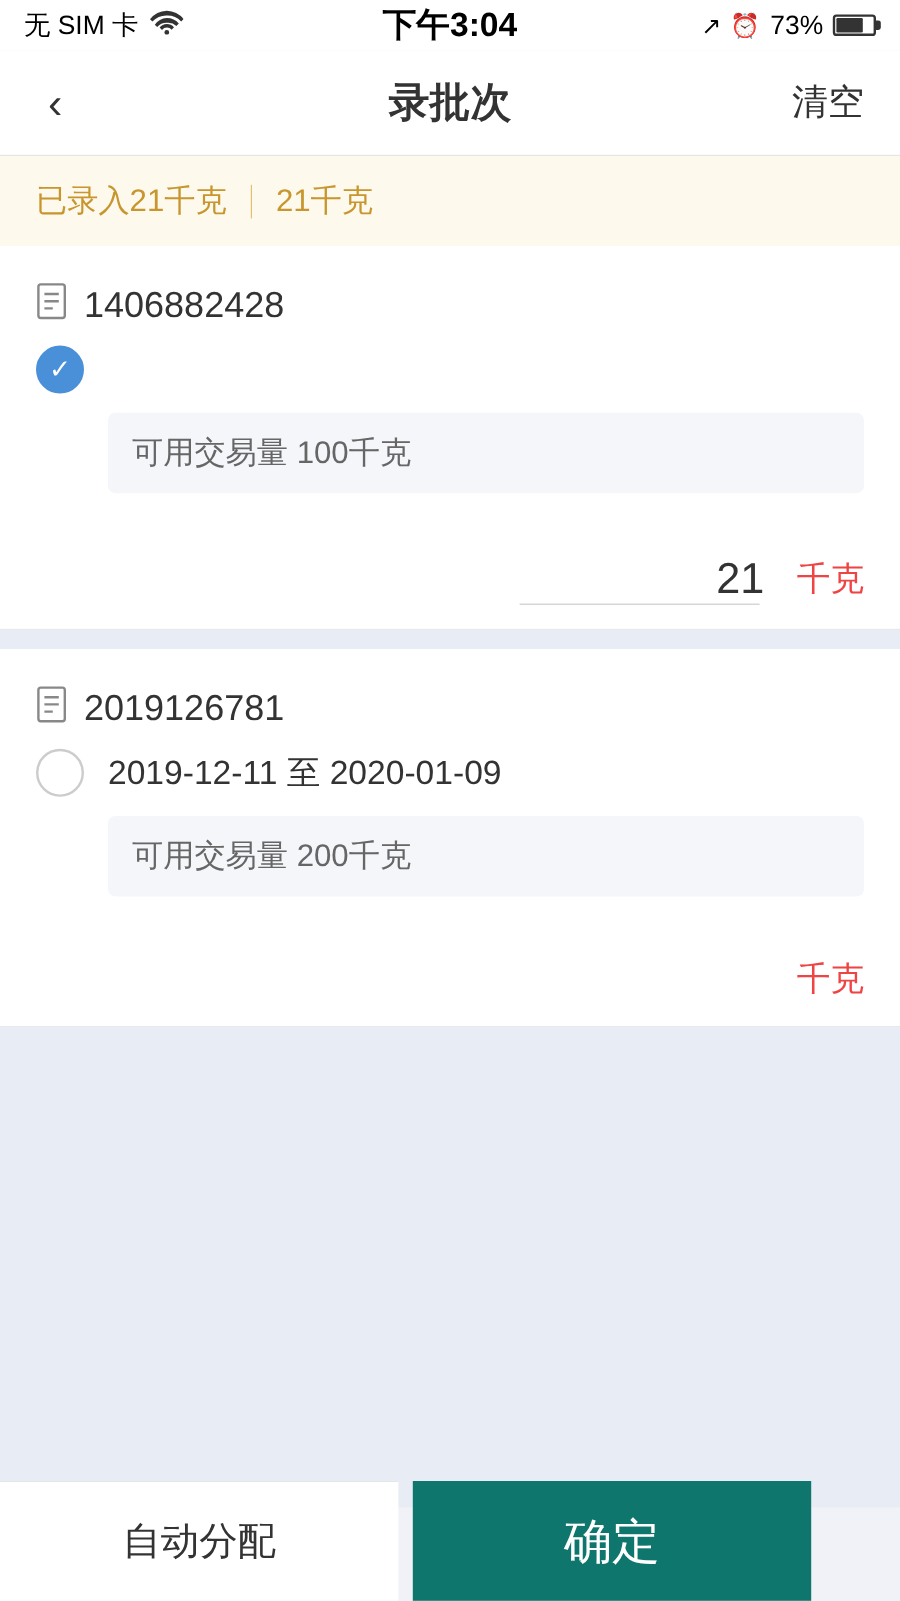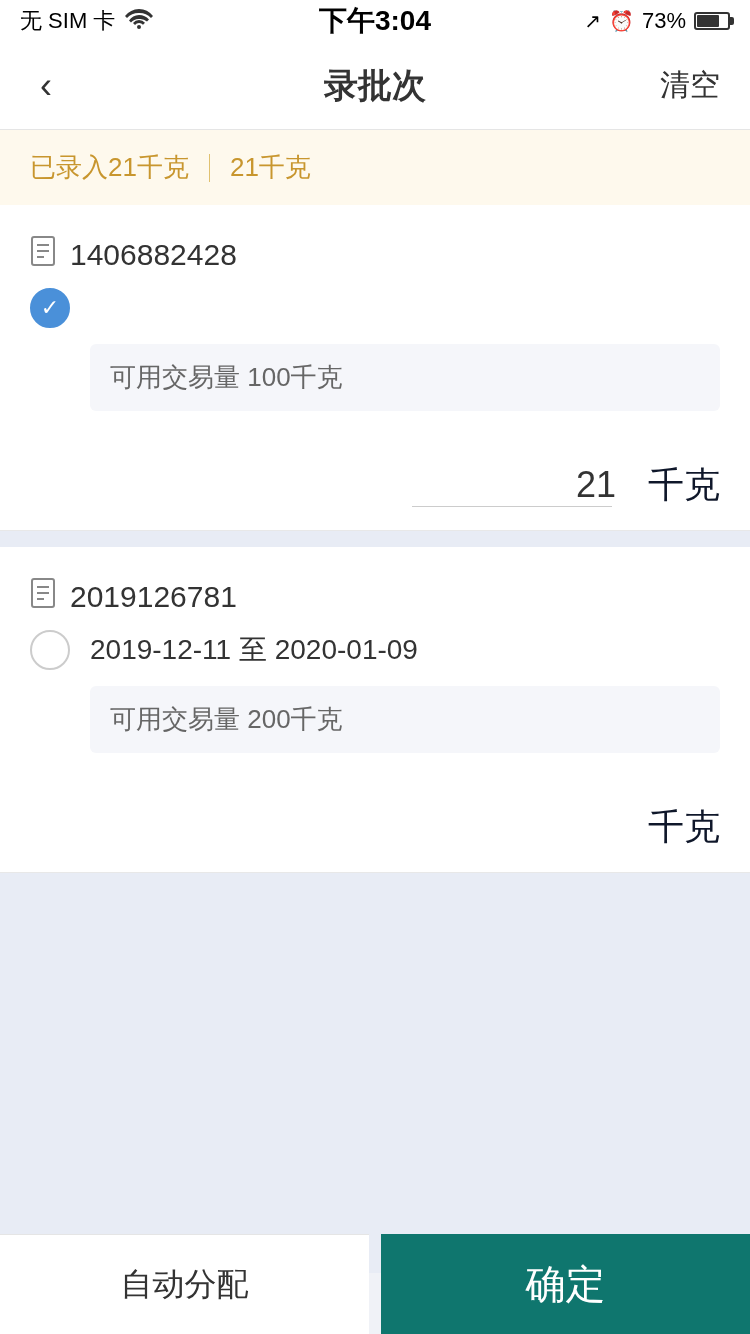--- a/index.html
+++ b/index.html
@@ -188,34 +188,33 @@
       color: #666;
       margin-left: 60px;
     }
 
     
     .qty-row {
       display: flex;
       align-items: center;
       justify-content: flex-end;
       padding: 20px 30px;
-      gap: 4px;
+      gap: 27px;
       background: #fff;
       border-bottom: 1px solid #e8e8e8;
     }
     .qty-underline {
       width: 200px;
       height: 1px;
       background: #ccc;
       margin-right: 4px;
     }
     .qty-unit {
-      font-size: 36px;
-      color: #0f172a;
-      margin-left: 28px;
+      font-size: 28px;
+      color: #ef4444;
     }
     .qty-value-display {
       font-size: 36px;
       font-weight: 500;
       color: #333;
     }
 
     
     .section-sep {
       height: 16px;
@@ -233,21 +232,21 @@
       background: #e8ecf5;
       flex: 1;
       min-height: 400px;
     }
 
     
     .bottom-bar {
       position: fixed;
       bottom: 0;
       left: 0;
-      width: 750px;
+      width: 676px;
       height: 100px;
       display: flex;
     }
     .btn-auto {
       flex: 1;
       background: #fff;
       border: none;
       font-size: 32px;
       color: #333;
       display: flex;

